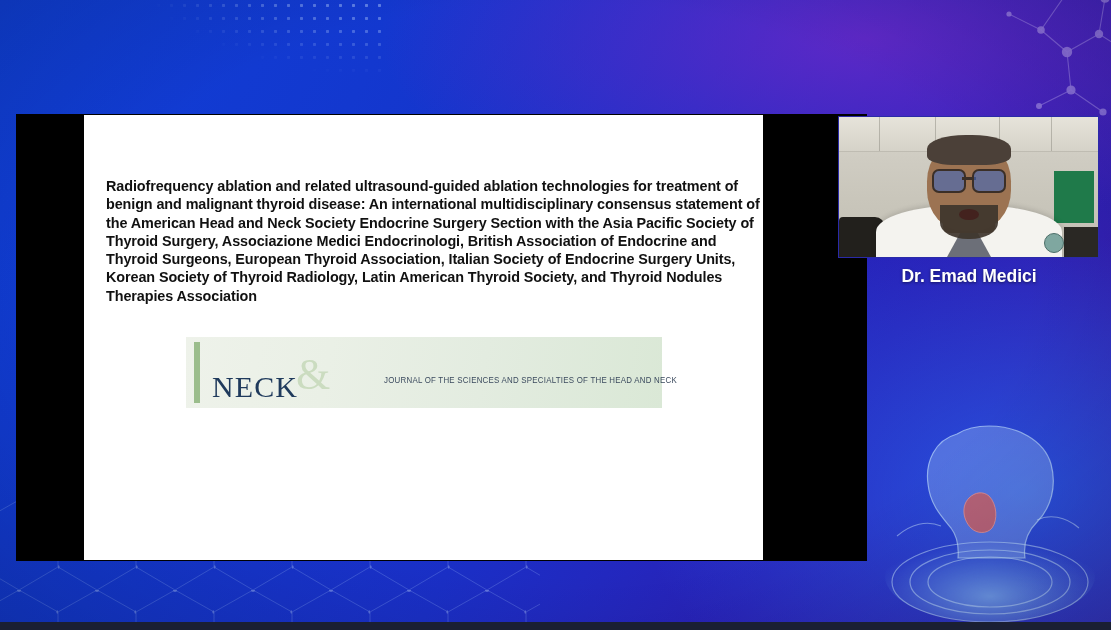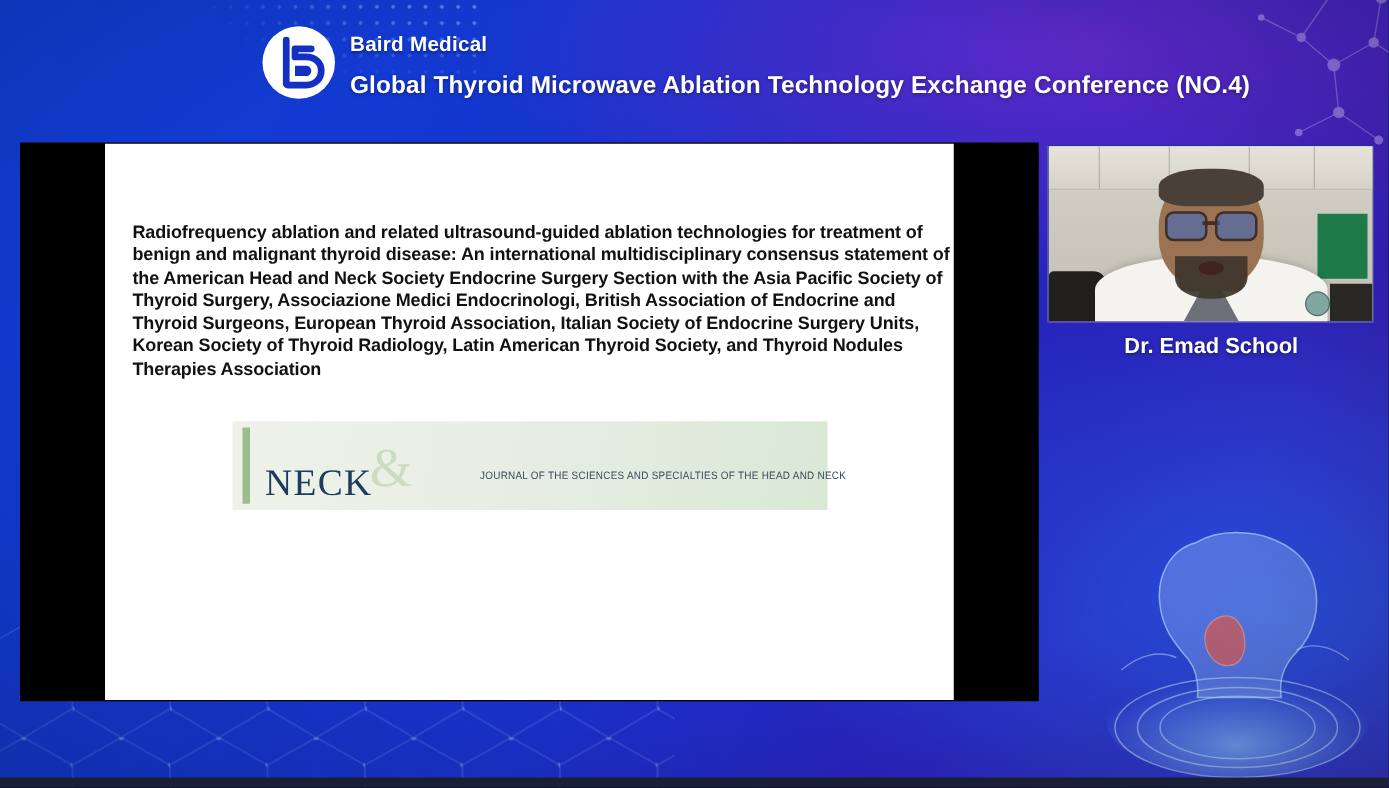--- a/index.html
+++ b/index.html
@@ -61,20 +61,21 @@
   .conf-title{
     color:#ffffff;font-size:19.5px;font-weight:bold;letter-spacing:.1px;
     line-height:26px;margin-top:9px;text-shadow:0 1px 3px rgba(0,0,0,.4);
     white-space:nowrap;
   }
 
   
   .slide-frame{
     position:absolute;left:16px;top:114px;width:815px;height:447px;
     background:#000000;
+    padding-left:36px;
   }
   .slide-page{
     position:absolute;left:68px;top:1px;width:679px;height:445px;
     background:#ffffff;overflow:hidden;
   }
   .slide-title{
     position:absolute;left:22px;top:62px;width:660px;
     color:#111111;font-size:14.4px;font-weight:bold;line-height:18.3px;
     letter-spacing:-.1px;text-align:left;
   }
@@ -255,35 +256,20 @@
     <path d="M104 112 C96 120 98 134 106 142 C112 148 122 148 127 142
              C133 134 132 118 124 110 C118 105 110 106 104 112 Z" fill="rgba(214,96,92,.82)" stroke="rgba(240,150,145,.8)" stroke-width="1"></path>
     <g fill="none" stroke="rgba(210,235,255,.5)" stroke-width="1.1">
       <path d="M32 150 C46 138 62 134 76 140"></path>
       <path d="M214 142 C200 130 184 128 172 134"></path>
     </g>
   </svg>
 
   <div class="vignette"></div>
 
-  <div class="header">
-
-    <svg class="brand-logo" viewBox="0 0 60 60">
-      <circle cx="30" cy="30" r="29" fill="#ffffff"></circle>
-      <path d="M20 12 L20 47 C20 47 20 48 21.5 48 L36 48 C43 48 48 43 48 36.5
-               C48 30 43 25.5 36 25.5 L27 25.5 L27 19 L40 19" fill="none" stroke="#1430c4" stroke-width="5.4" stroke-linecap="round" stroke-linejoin="round"></path>
-      <path d="M27 32.5 L36 32.5 C38.2 32.5 40 34.2 40 36.5
-               C40 38.8 38.2 40.8 36 40.8 L27 40.8 Z" fill="#1430c4"></path>
-    </svg>
-
-    <div class="brand-text">
-      <div class="brand-name">Baird Medical</div>
-      <div class="conf-title">Global Thyroid Microwave Ablation Technology Exchange Conference  (NO.4)</div>
-    </div>
-  </div>
 
   <div class="slide-frame">
     <div class="slide-page">
 
       <div class="slide-title">Radiofrequency ablation and related ultrasound-guided ablation technologies for treatment of benign and malignant thyroid disease: An international multidisciplinary consensus statement of the American Head and Neck Society Endocrine Surgery Section with the Asia Pacific Society of Thyroid Surgery, Associazione Medici Endocrinologi, British Association of Endocrine and Thyroid Surgeons, European Thyroid Association, Italian Society of Endocrine Surgery Units, Korean Society of Thyroid Radiology, Latin American Thyroid Society, and Thyroid Nodules Therapies Association</div>
 
       <div class="journal">
         <div class="greenbar"></div>
         <div class="wordmark">
           <div class="amp">&amp;</div>
@@ -316,16 +302,16 @@
       <div class="beard"></div>
       <div class="mouth"></div>
       <div class="glasses">
         <div class="lens l"></div>
         <div class="bridge"></div>
         <div class="lens r"></div>
       </div>
     </div>
   </div>
 
-  <div class="speaker-name">Dr. Emad School</div>
+  <div class="speaker-name">Dr. Emad Medici</div>
 
   <div class="bottombar"></div>
 </div>
 
 </body></html>

